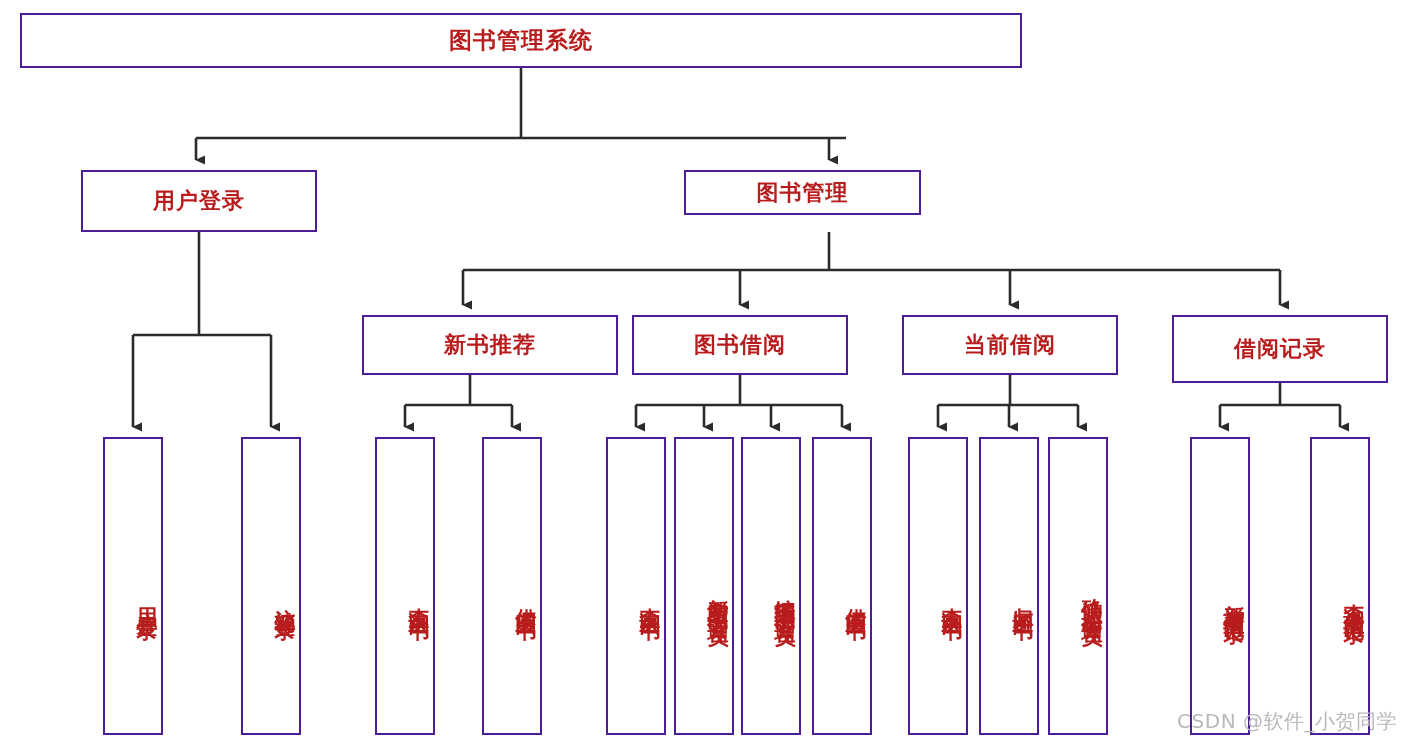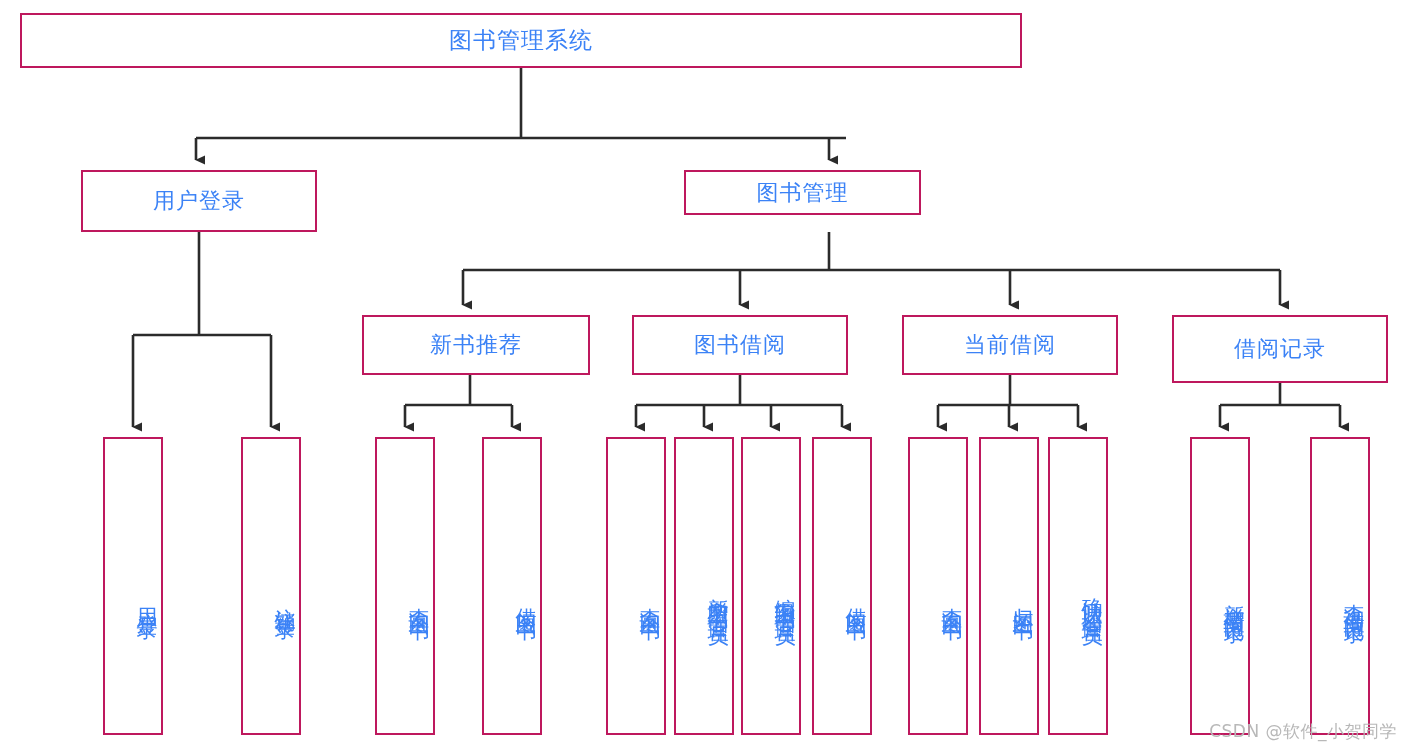--- a/index.html
+++ b/index.html
@@ -4,39 +4,40 @@
 <title>图书管理系统 功能结构图</title>
 <style>
   html,body{margin:0;padding:0;background:#ffffff;}
   body{font-family:"DejaVu Sans","Liberation Sans",sans-serif;}
   #stage{position:relative;width:1405px;height:747px;background:#ffffff;overflow:hidden;}
   #edges{position:absolute;left:0;top:0;width:1405px;height:747px;}
   .node{
     position:absolute;
     box-sizing:border-box;
     background:#ffffff;
-    border:2px solid #be185d;
+    border:2px solid #4c1d95;
     display:flex;align-items:center;justify-content:center;
-    color:#3b82f6;
+    color:#b91c1c;
+    font-weight:bold;
   }
   .node.h{ font-size:22px; letter-spacing:1px; }
   .node.v{
     writing-mode:vertical-rl;
     text-orientation:upright;
     font-size:21px;
     letter-spacing:4px;
     padding-top:26px;
     align-items:flex-start;
     justify-content:center;
   }
   .node.title{ font-size:23px; }
   .wm{
     position:absolute;
-    right:8px;bottom:4px;
-    font-size:17px;
+    right:8px;bottom:12px;
+    font-size:20px;
     color:#b8b8b8;
     letter-spacing:.5px;
     white-space:nowrap;
     pointer-events:none;
   }
 </style>
 </head>
 <body>
 
 <div id="stage">
@@ -89,21 +90,21 @@
       <path d="M1220,405 L1220,427" marker-end="url(#ah)"></path>
       <path d="M1340,405 L1340,427" marker-end="url(#ah)"></path>
     </g>
   </svg>
 
   <div class="node h title" style="left:20px;top:13px;width:1002px;height:55px;">图书管理系统</div>
 
   <div class="node h" style="left:81px;top:170px;width:236px;height:62px;">用户登录</div>
   <div class="node h" style="left:684px;top:170px;width:237px;height:45px;">图书管理</div>
 
-  <div class="node h" style="left:362px;top:315px;width:228px;height:60px;">新书推荐</div>
+  <div class="node h" style="left:362px;top:315px;width:256px;height:60px;">新书推荐</div>
   <div class="node h" style="left:902px;top:315px;width:216px;height:60px;">当前借阅</div>
   <div class="node h" style="left:632px;top:315px;width:216px;height:60px;">图书借阅</div>
   <div class="node h" style="left:1172px;top:315px;width:216px;height:68px;">借阅记录</div>
 
   <div class="node v" style="left:103px;top:437px;width:60px;height:298px;">用户登录</div>
   <div class="node v" style="left:241px;top:437px;width:60px;height:298px;">注销登录</div>
 
   <div class="node v" style="left:375px;top:437px;width:60px;height:298px;">查询图书</div>
   <div class="node v" style="left:482px;top:437px;width:60px;height:298px;">借阅图书</div>
 

